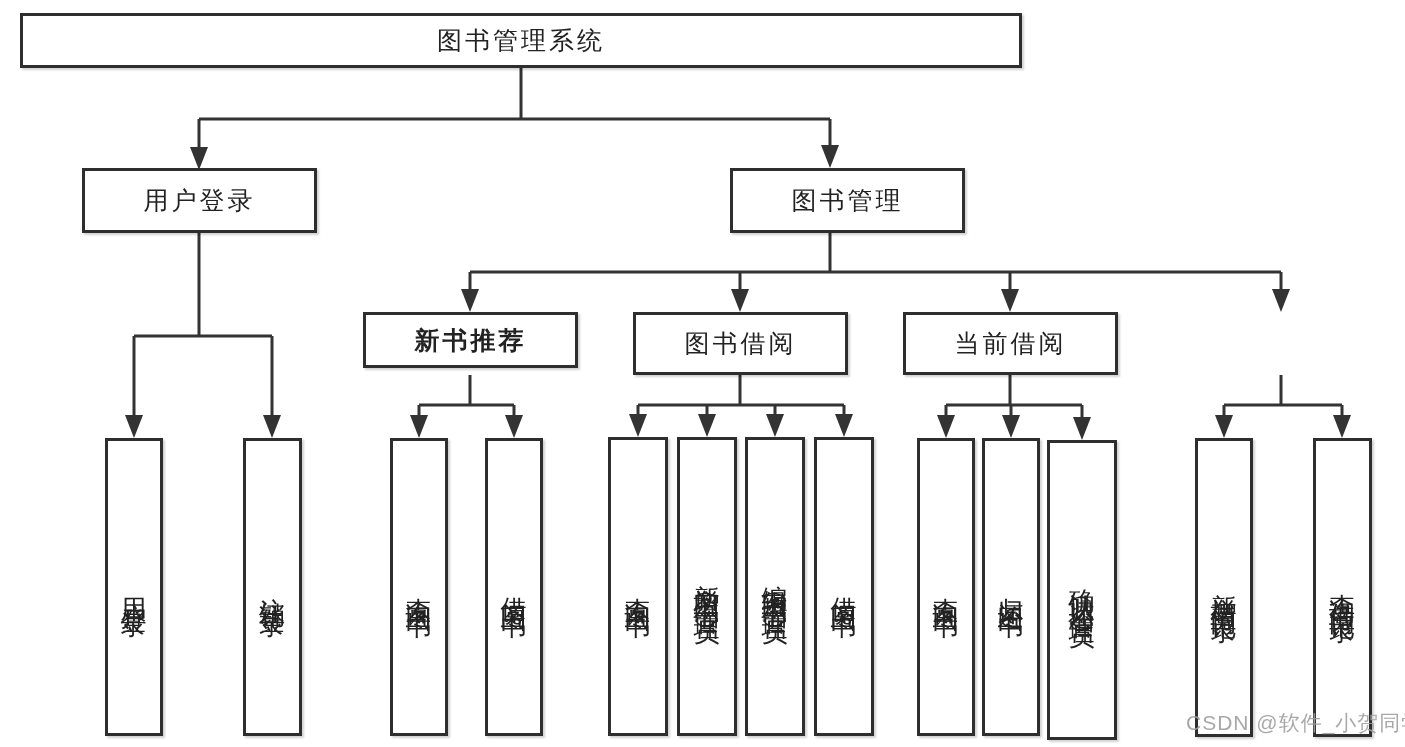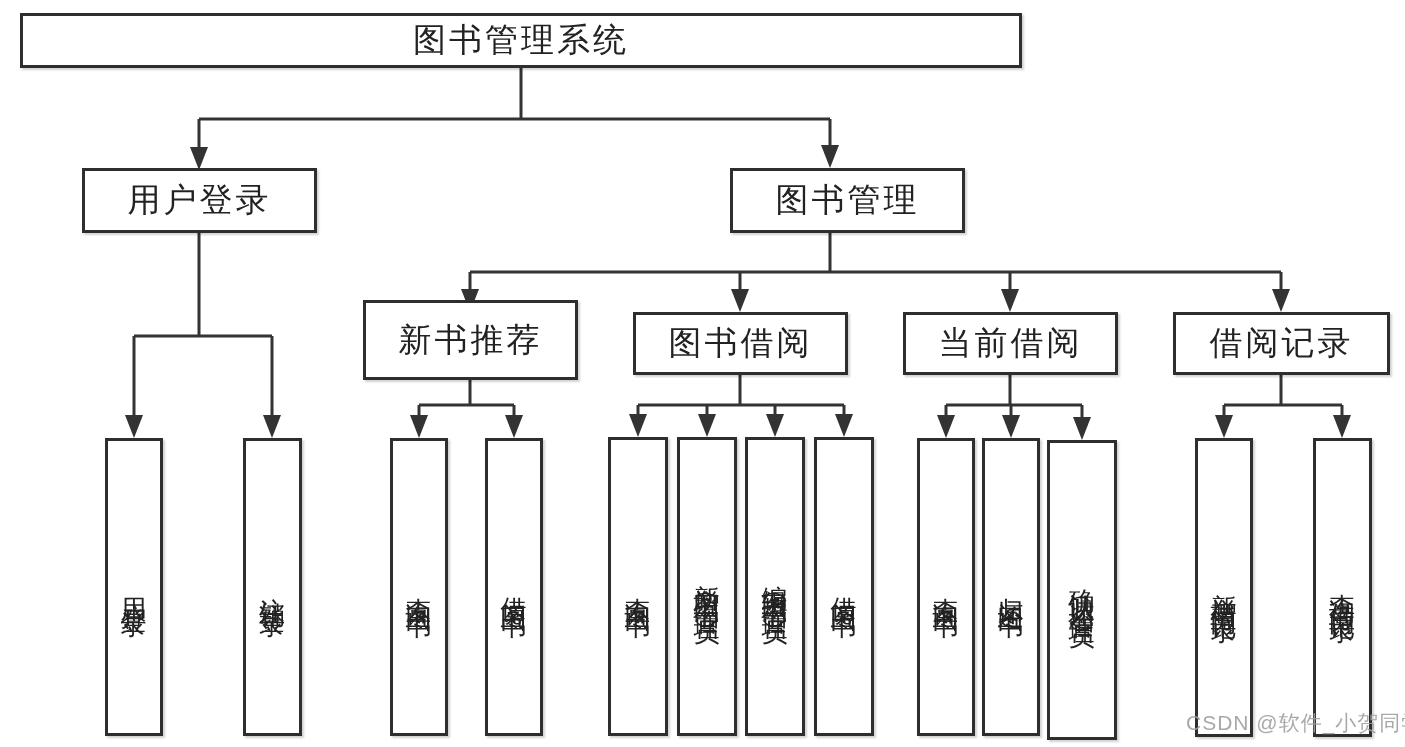--- a/index.html
+++ b/index.html
@@ -11,21 +11,21 @@
     overflow:hidden;
   }
   .connector-layer { position:absolute; left:0; top:0; }
   .hnode {
     position:absolute;
     box-sizing:border-box;
     border:3px solid #2e2e2e;
     background:#ffffff;
     display:flex; align-items:center; justify-content:center;
     color:#222222;
-    font-size:33px;
+    font-size:25px;
     letter-spacing:3px;
     box-shadow:2px 2px 2px rgba(0,0,0,0.18);
     white-space:nowrap;
   }
   .vnode {
     position:absolute;
     box-sizing:border-box;
     border:3px solid #2e2e2e;
     background:#ffffff;
     display:flex; align-items:center; justify-content:center;
@@ -124,31 +124,28 @@
     <span>图书管理系统</span>
   </div>
 
   <div class="hnode" style="left:82px; top:168px; width:235px; height:65px;">
     <span>用户登录</span>
   </div>
   <div class="hnode" style="left:712px; top:168px; width:235px; height:65px;margin-left:18px;">
     <span>图书管理</span>
   </div>
 
-  <div class="hnode" style="left:363px; top:300px; width:215px; height:80px;">
+  <div class="hnode" style="left:363px; top:312px; width:215px; height:56px;font-weight:bold;">
     <span>新书推荐</span>
   </div>
   <div class="hnode" style="left:633px; top:312px; width:215px; height:63px;font-family:Liberation Mono, monospace;">
     <span>图书借阅</span>
   </div>
   <div class="hnode" style="left:903px; top:312px; width:215px; height:63px;text-align:right;">
     <span>当前借阅</span>
-  </div>
-  <div class="hnode" style="left:1173px; top:312px; width:217px; height:63px;">
-    <span>借阅记录</span>
   </div>
 
   <div class="vnode" style="left:105px; top:438px; width:58px; height:298px;">
     <span>用户登录</span>
   </div>
   <div class="vnode" style="left:243px; top:438px; width:59px; height:298px;">
     <span>注销登录</span>
   </div>
 
   <div class="vnode" style="left:390px; top:438px; width:58px; height:298px;">

